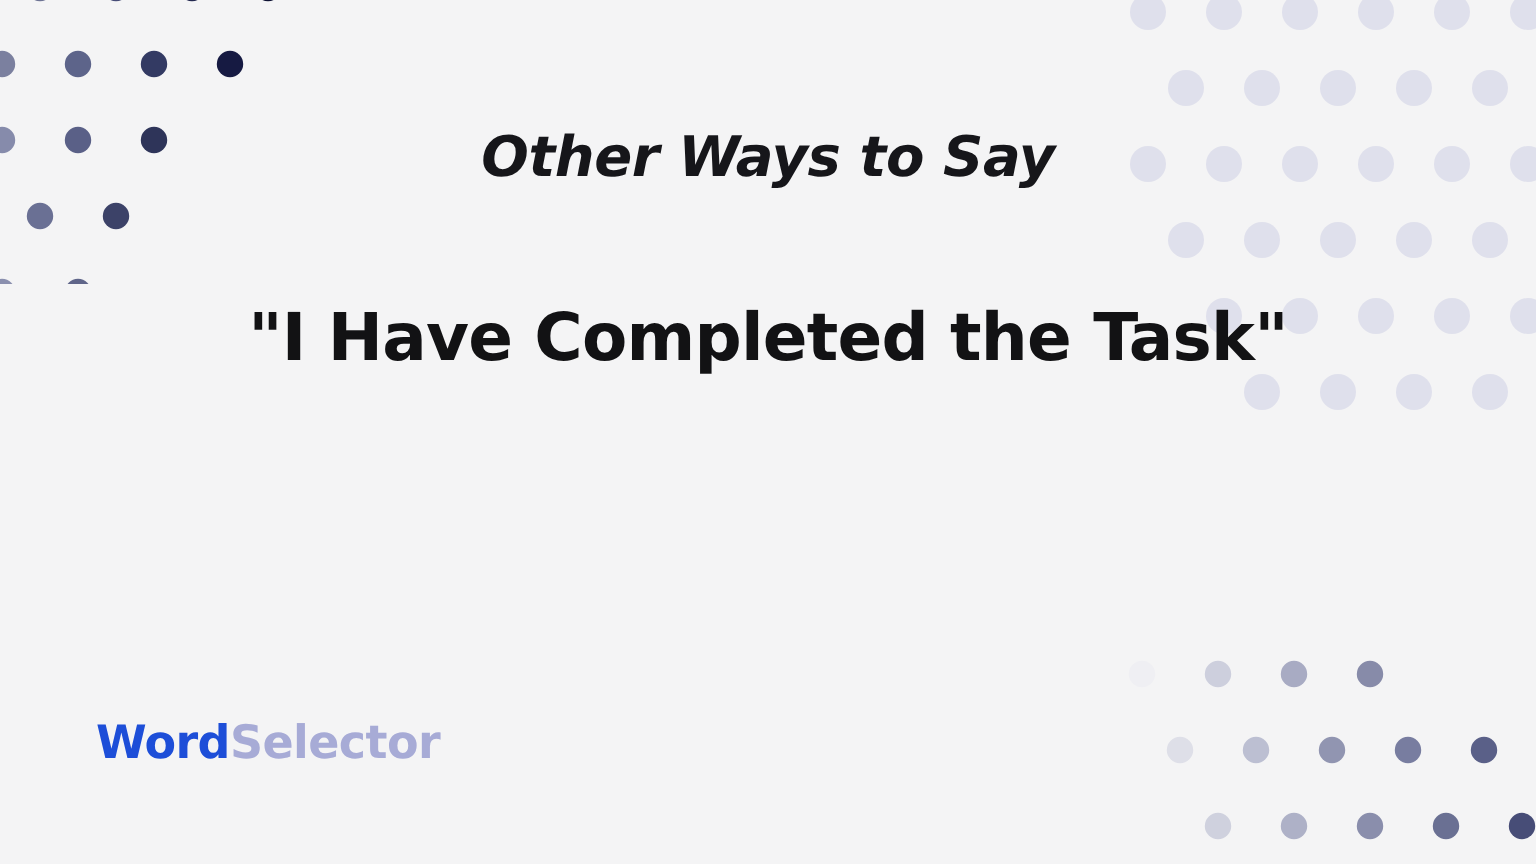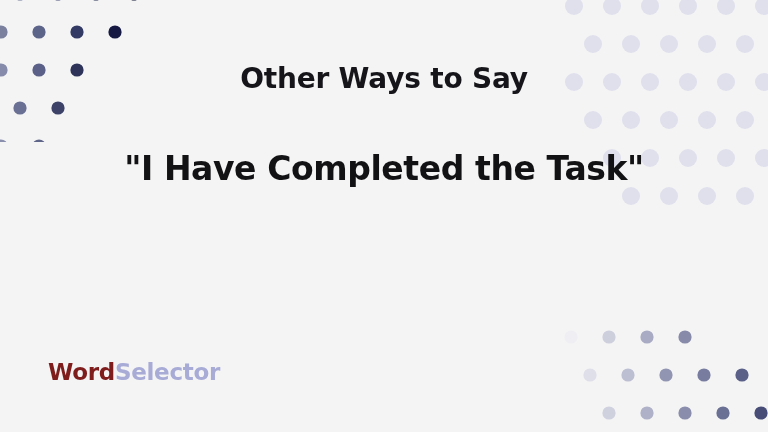--- a/index.html
+++ b/index.html
@@ -43,20 +43,21 @@
     z-index: 5;
   }
   .eyebrow {
     font-family: "DejaVu Sans", "Liberation Sans", sans-serif;
     font-size: 28px;
     font-weight: 700;
     letter-spacing: -0.2px;
     color: #16161a;
     line-height: 1.2;
     margin: 0;
+    font-style: italic;
   }
   .headline {
     margin: 0;
     padding: 0 120px;
     font-family: "DejaVu Sans", "Liberation Sans", sans-serif;
     font-size: 33px;
     font-weight: 700;
     letter-spacing: -0.4px;
     line-height: 1.42;
     color: #121214;
@@ -69,21 +70,21 @@
     left: 48px;
     bottom: 48px;
     font-family: "DejaVu Sans", "Liberation Sans", sans-serif;
     font-size: 23px;
     font-weight: 700;
     letter-spacing: -0.3px;
     line-height: 1;
     white-space: nowrap;
     z-index: 5;
   }
-  .logo-word { color: #7f1d1d; }
+  .logo-word { color: #1d4ed8; }
   .logo-selector { color: #a7abd6; margin-top: 18px; }
 </style>
 </head>
 <body>
 
 <div id="stage">
 
   <div class="dots" id="dots-top-left">
     <svg width="160" height="150" viewBox="0 0 160 150" aria-hidden="true">
 

